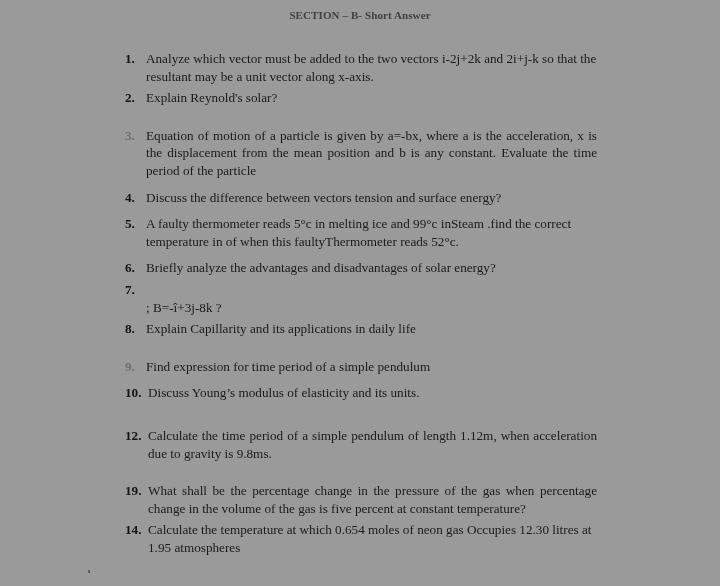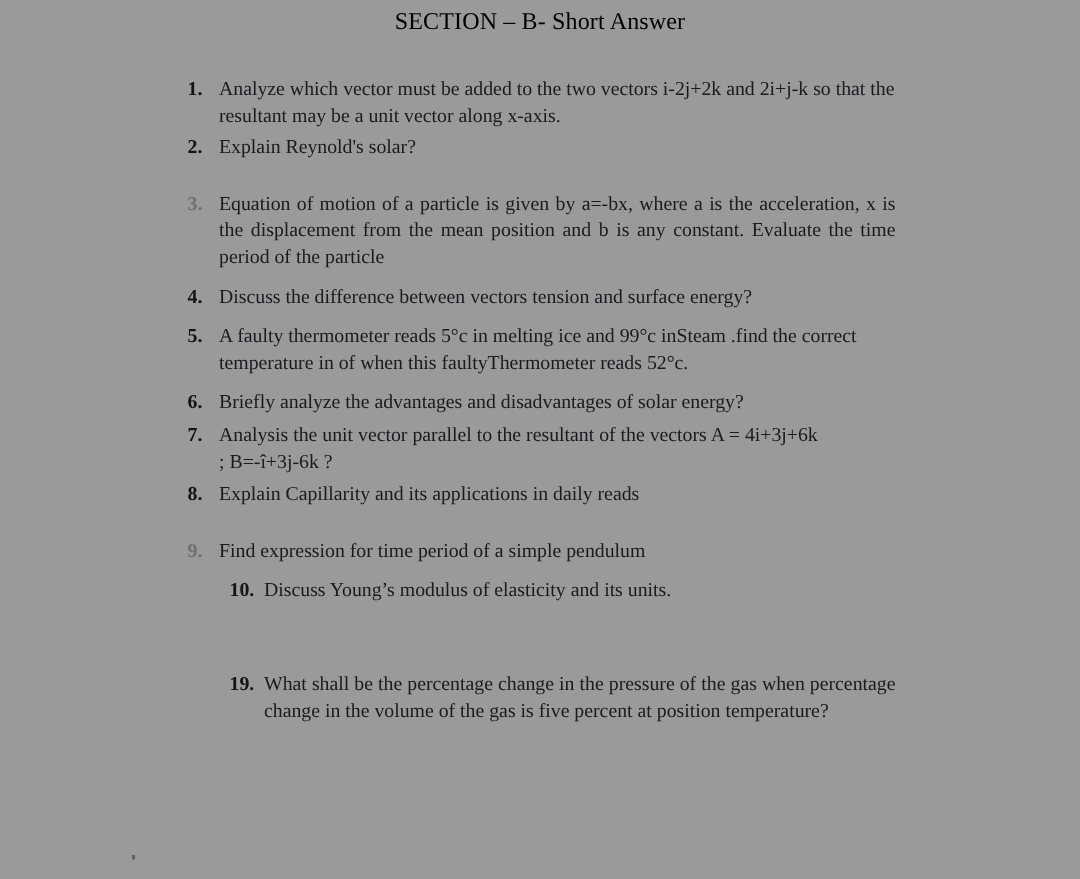--- a/index.html
+++ b/index.html
@@ -27,25 +27,25 @@
   
   .heading {
     position: absolute;
     left: 0;
     top: 7px;
     width: 720px;
     text-align: center;
   }
   .heading .line {
     display: block;
-    font-weight: normal;
-    font-size: 16px;
+    font-weight: bold;
+    font-size: 11px;
     line-height: 16.5px;
     letter-spacing: 0.1px;
-    color: #000000;
+    color: #404040;
   }
 
   
   .qlist {
     position: absolute;
     left: 125px;
     top: 50px;
     width: 472px;
   }
   .qitem {
@@ -58,21 +58,20 @@
   .qnum {
     flex: 0 0 auto;
     width: 21px;
     font-weight: bold;
     text-align: left;
     color: #141418;
     white-space: nowrap;
   }
   .qnum.wide {
     width: 23px;
-    margin-left: 28px;
   }
   .qnum.faded {
     color: #6f6f76;
     font-weight: bold;
   }
   .qtext {
     flex: 1 1 auto;
     text-align: left;
   }
   .qtext.justify {
@@ -146,30 +145,30 @@
     <div class="qitem">
       <span class="qnum">6.</span>
       <span class="qtext">Briefly analyze the advantages and disadvantages of solar energy?</span>
     </div>
 
     <div class="gap-sm"></div>
 
     <div class="qitem">
       <span class="qnum">7.</span>
       <span class="qtext">
-        <span>Analysis the unit vector parallel to the resultant of the vectors A = 4i+3j+6k</span><br>
-        <span>; B=-î+3j-6k ?</span>
+        <br>
+        <span>; B=-î+3j-8k ?</span>
       </span>
     </div>
 
     <div class="gap-sm"></div>
 
     <div class="qitem">
       <span class="qnum">8.</span>
-      <span class="qtext">Explain Capillarity and its applications in daily reads</span>
+      <span class="qtext">Explain Capillarity and its applications in daily life</span>
     </div>
 
     <div class="gap-xl"></div>
 
     <div class="qitem">
       <span class="qnum faded">9.</span>
       <span class="qtext">Find expression for time period of a simple pendulum</span>
     </div>
 
     <div class="gap-md"></div>
@@ -177,28 +176,36 @@
     <div class="qitem">
       <span class="qnum wide">10.</span>
       <span class="qtext">Discuss Young’s modulus of elasticity and its units.</span>
     </div>
 
     <div class="gap-lg"></div>
 
 
     <div class="gap-md"></div>
 
+    <div class="qitem">
+      <span class="qnum wide">12.</span>
+      <span class="qtext justify">Calculate the time period of a simple pendulum of length 1.12m, when acceleration due to gravity is 9.8ms.</span>
+    </div>
 
     <div class="gap-xl"></div>
 
     <div class="qitem">
       <span class="qnum wide">19.</span>
-      <span class="qtext justify">What shall be the percentage change in the pressure of the gas when percentage change in the volume of the gas is five percent at position temperature?</span>
-    </div>
-
-    <div class="gap-sm"></div>
-
+      <span class="qtext justify">What shall be the percentage change in the pressure of the gas when percentage change in the volume of the gas is five percent at constant temperature?</span>
+    </div>
+
+    <div class="gap-sm"></div>
+
+    <div class="qitem">
+      <span class="qnum wide">14.</span>
+      <span class="qtext">Calculate the temperature at which 0.654 moles of neon gas Occupies 12.30 litres at 1.95 atmospheres</span>
+    </div>
 
   </div>
 
   <div class="speck"></div>
 
 </div>
 
 </body></html>

